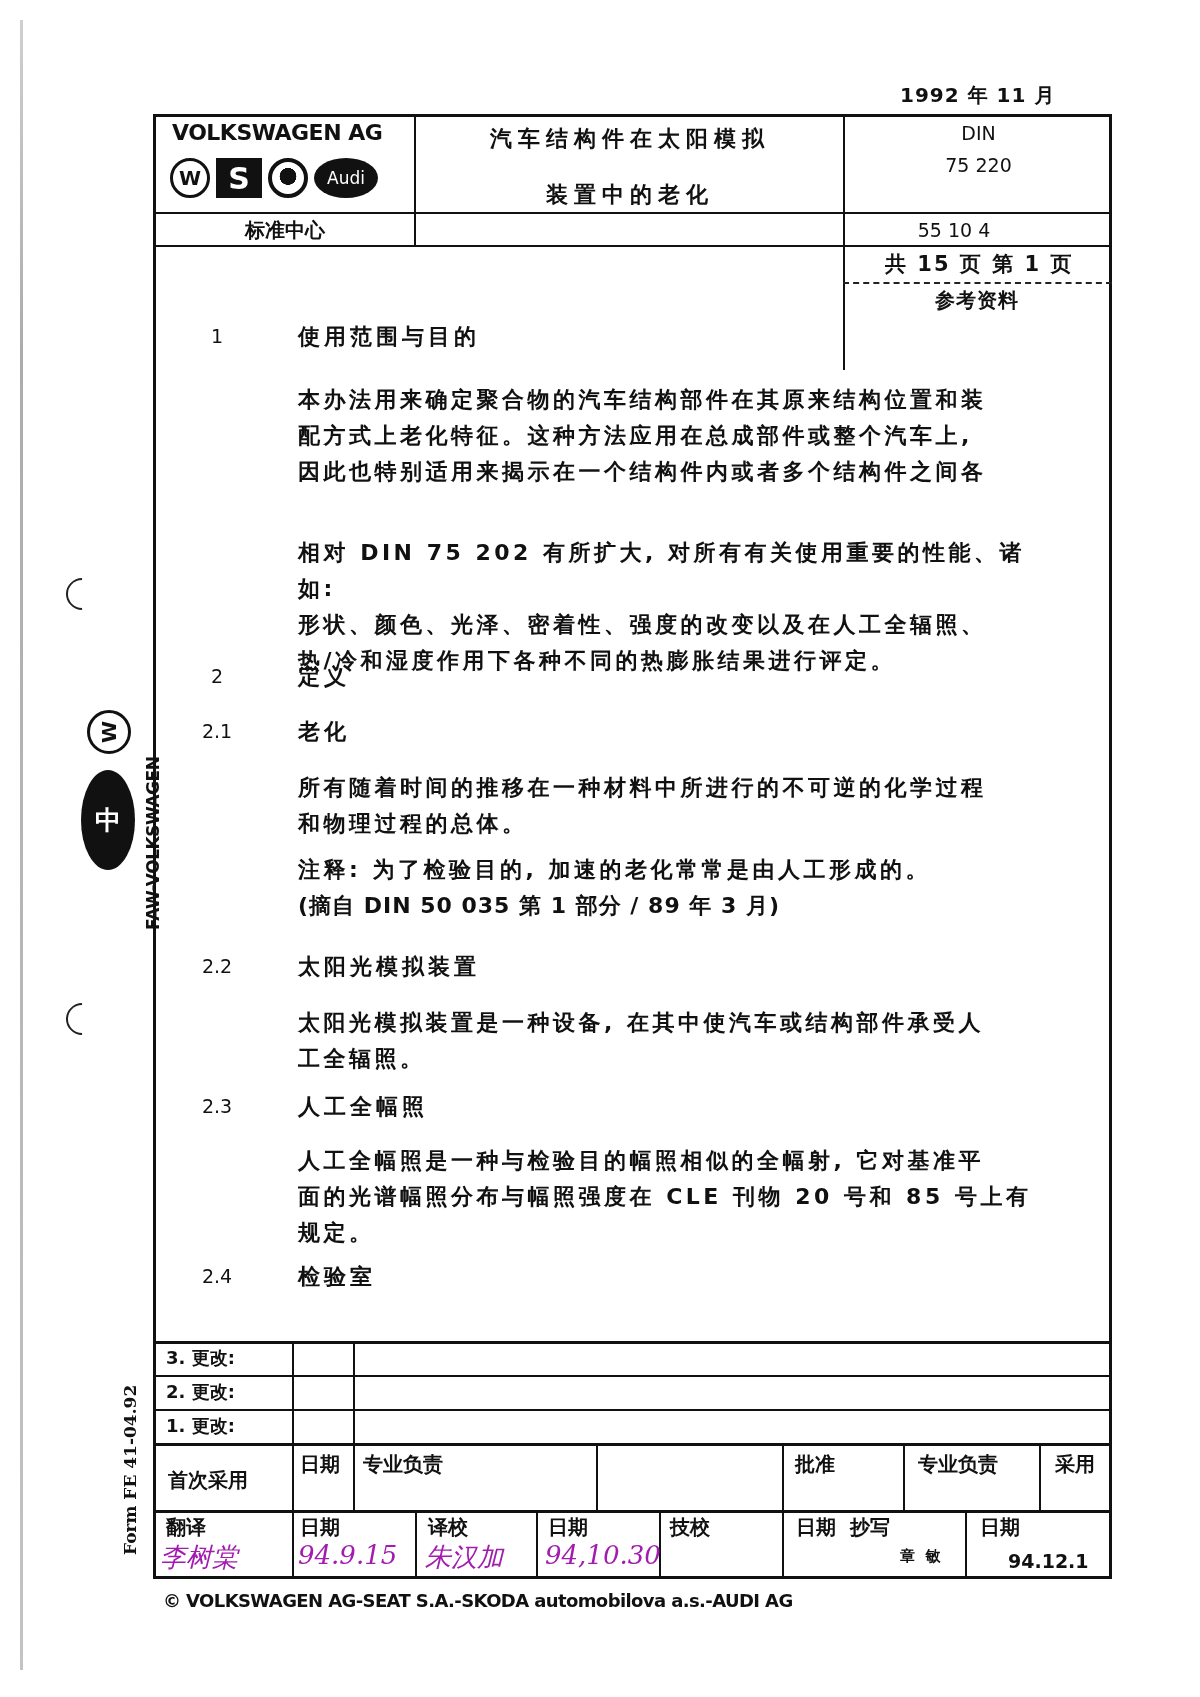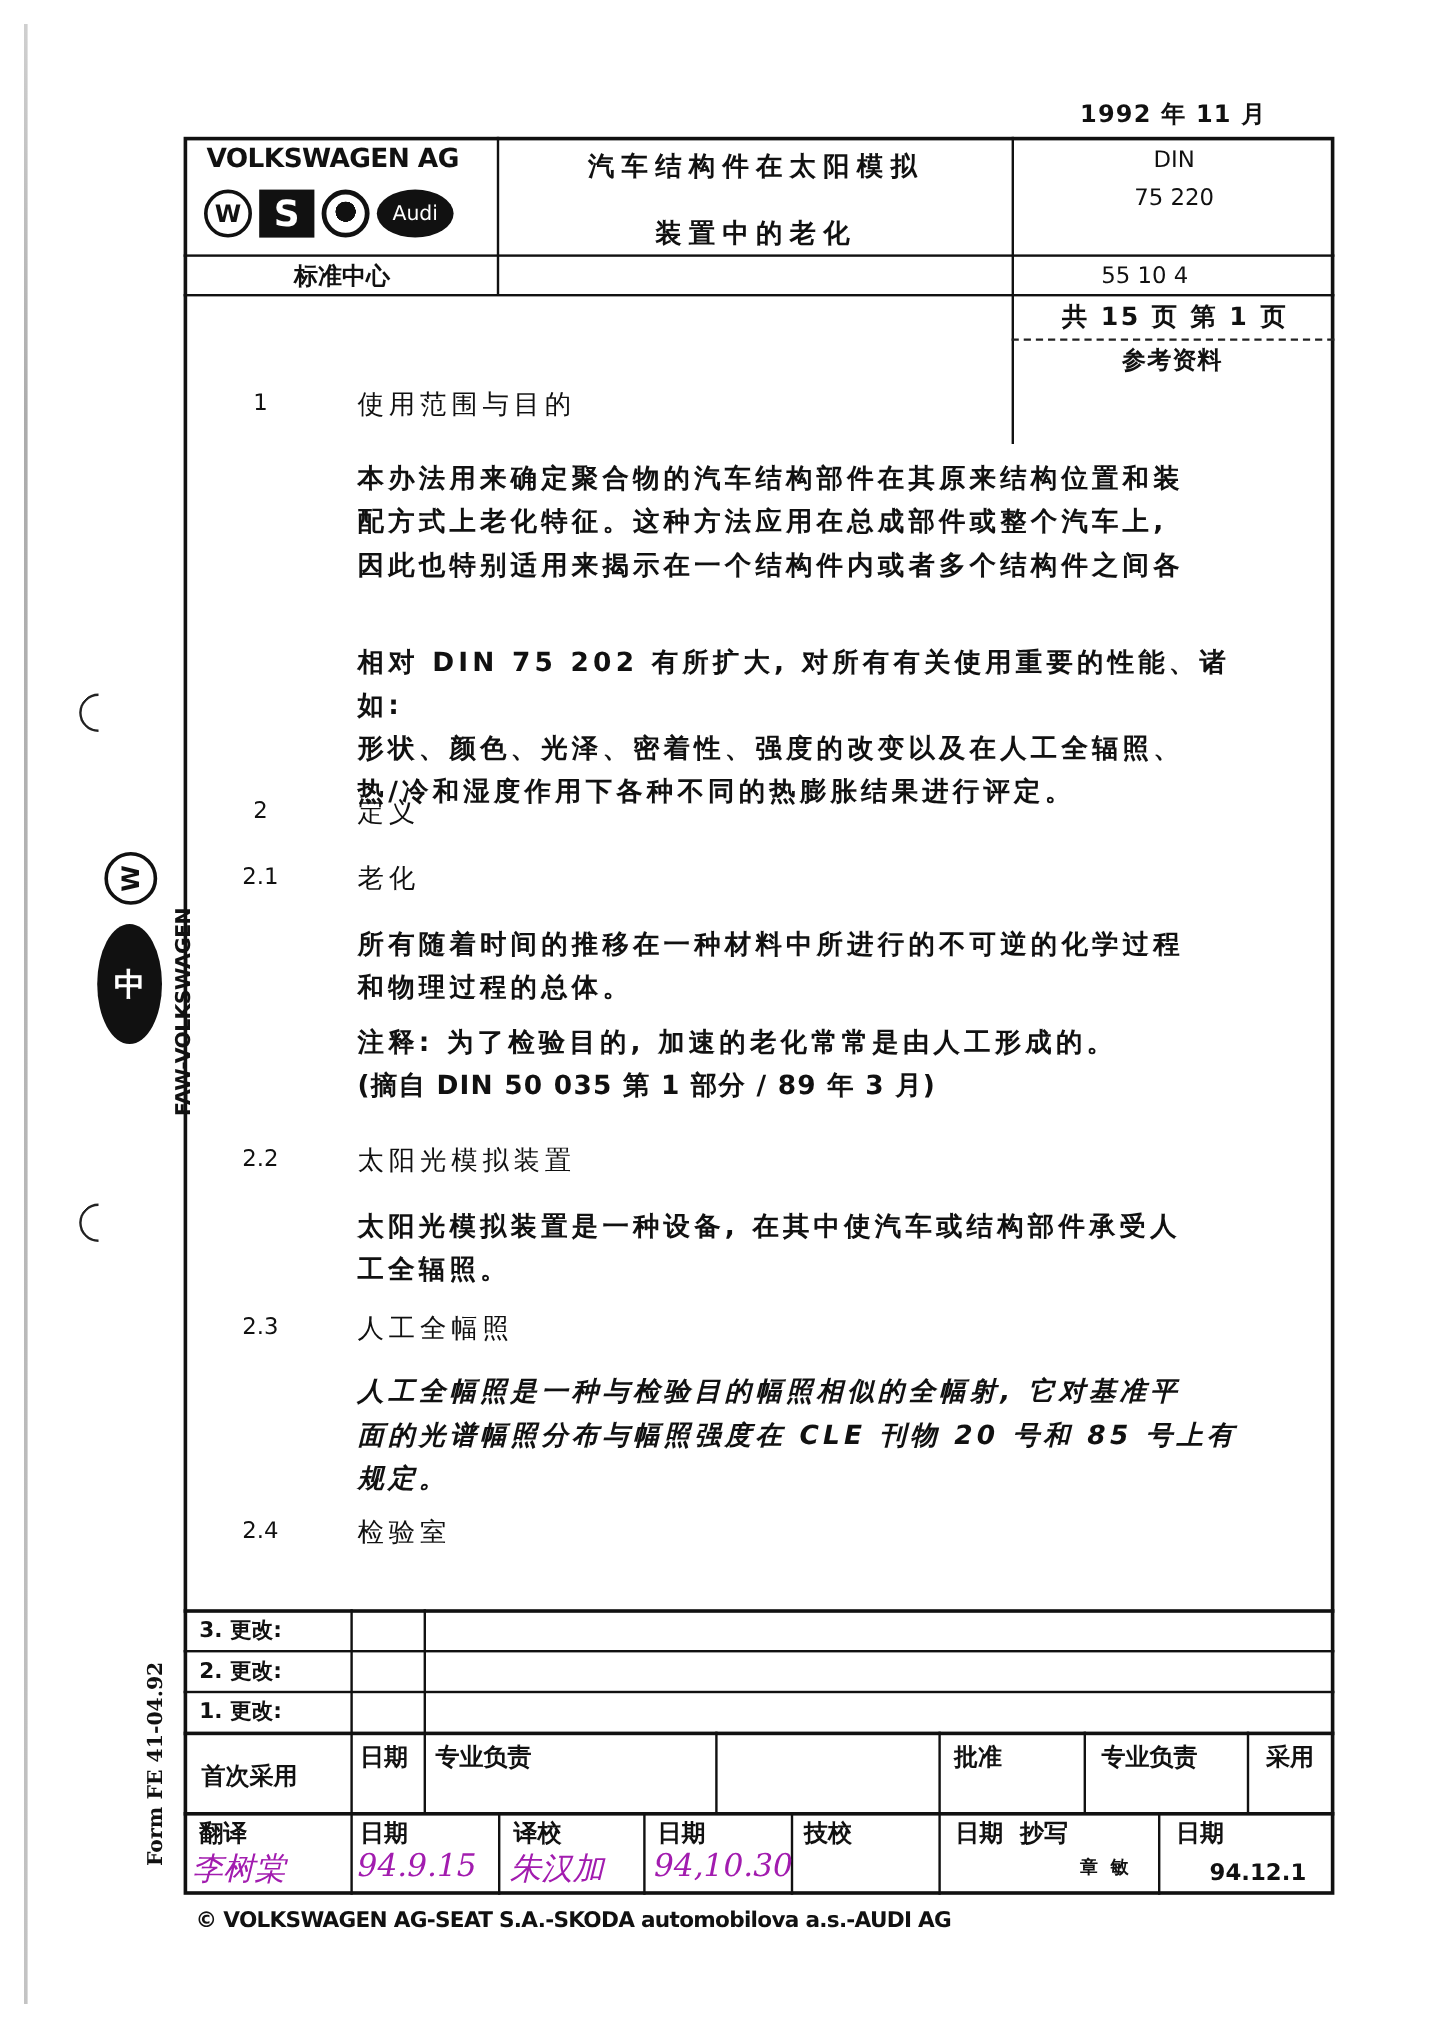--- a/index.html
+++ b/index.html
@@ -23,21 +23,21 @@
   .logo-seat { width:46px; height:40px; background:#111; color:#fff; font-weight:bold; font-size:30px;
                display:flex; align-items:center; justify-content:center; }
   .logo-skoda { width:40px; height:40px; border-radius:50%; border:4px solid #111; box-sizing:border-box;
                 background:radial-gradient(circle at 50% 45%, #111 0 35%, #fff 36%); }
   .logo-audi { width:64px; height:40px; border-radius:50%; background:#111; color:#fff; font-size:17px;
                display:flex; align-items:center; justify-content:center; }
   .title-cn { font-size:22px; font-weight:bold; letter-spacing:6px; text-align:center; width:420px; left:420px; }
   .center-text { text-align:center; font-size:19px; }
   .std-center { left:155px; top:217px; width:260px; text-align:center; font-size:20px; font-weight:bold; }
   .sec-no { left:197px; font-size:19px; width:40px; text-align:center; }
-  .sec-h { left:298px; font-size:22px; font-weight:normal; letter-spacing:4px; }
+  .sec-h { left:298px; font-size:22px; font-weight:bold; letter-spacing:4px; }
   .para { left:298px; width:740px; font-size:22px; font-weight:bold; line-height:36px; letter-spacing:3.5px; }
   .cell { position:absolute; font-size:20px; font-weight:bold; }
   .sig { position:absolute; font-family:"DejaVu Serif", serif; font-style:italic; font-size:26px; color:#a21caf; }
   .side-brand { left:85px; top:690px; width:90px; height:240px; }
   .side-brand .txt { position:absolute; left:58px; top:240px; transform:rotate(-90deg); transform-origin:0 0;
                      font-size:17px; font-weight:bold; white-space:nowrap; letter-spacing:-0.5px; }
   .side-vw { position:absolute; left:2px; top:20px; width:44px; height:44px; border-radius:50%;
              border:3px solid #111; box-sizing:border-box; display:flex; align-items:center; justify-content:center;
              font-weight:bold; font-size:20px; transform:rotate(-90deg); }
   .side-faw { position:absolute; left:-4px; top:80px; width:54px; height:100px; border-radius:50%; background:#111;
@@ -125,21 +125,21 @@
 
 <div class="abs sec-no" style="top:955px;">2.2</div>
 <div class="abs sec-h" style="top:952px;">太阳光模拟装置</div>
 <div class="abs para" style="top:1005px;">
   <div>太阳光模拟装置是一种设备, 在其中使汽车或结构部件承受人</div>
   <div>工全辐照。</div>
 </div>
 
 <div class="abs sec-no" style="top:1095px;">2.3</div>
 <div class="abs sec-h" style="top:1092px;">人工全幅照</div>
-<div class="abs para" style="top:1143px;font-style:italic;">
+<div class="abs para" style="top:1143px;">
   <div>人工全幅照是一种与检验目的幅照相似的全幅射, 它对基准平</div>
   <div>面的光谱幅照分布与幅照强度在 CLE 刊物 20 号和 85 号上有</div>
   <div>规定。</div>
 </div>
 
 <div class="abs sec-no" style="top:1265px;">2.4</div>
 <div class="abs sec-h" style="top:1262px;">检验室</div>
 
 <div class="hline" style="left:153px;top:1341px;width:959px;border-top-width:3px;"></div>
 <div class="hline" style="left:153px;top:1375px;width:959px;"></div>

